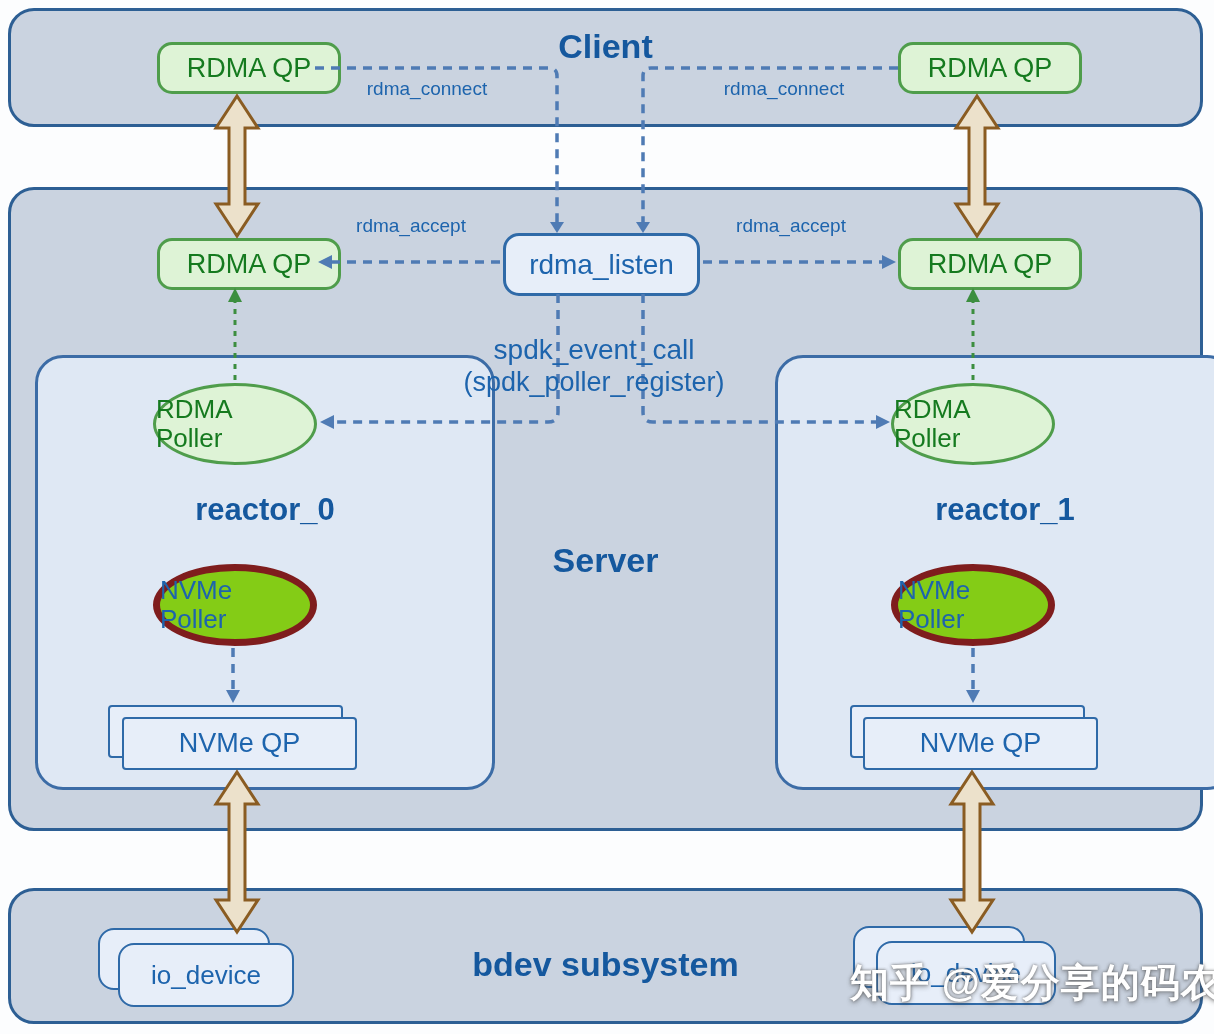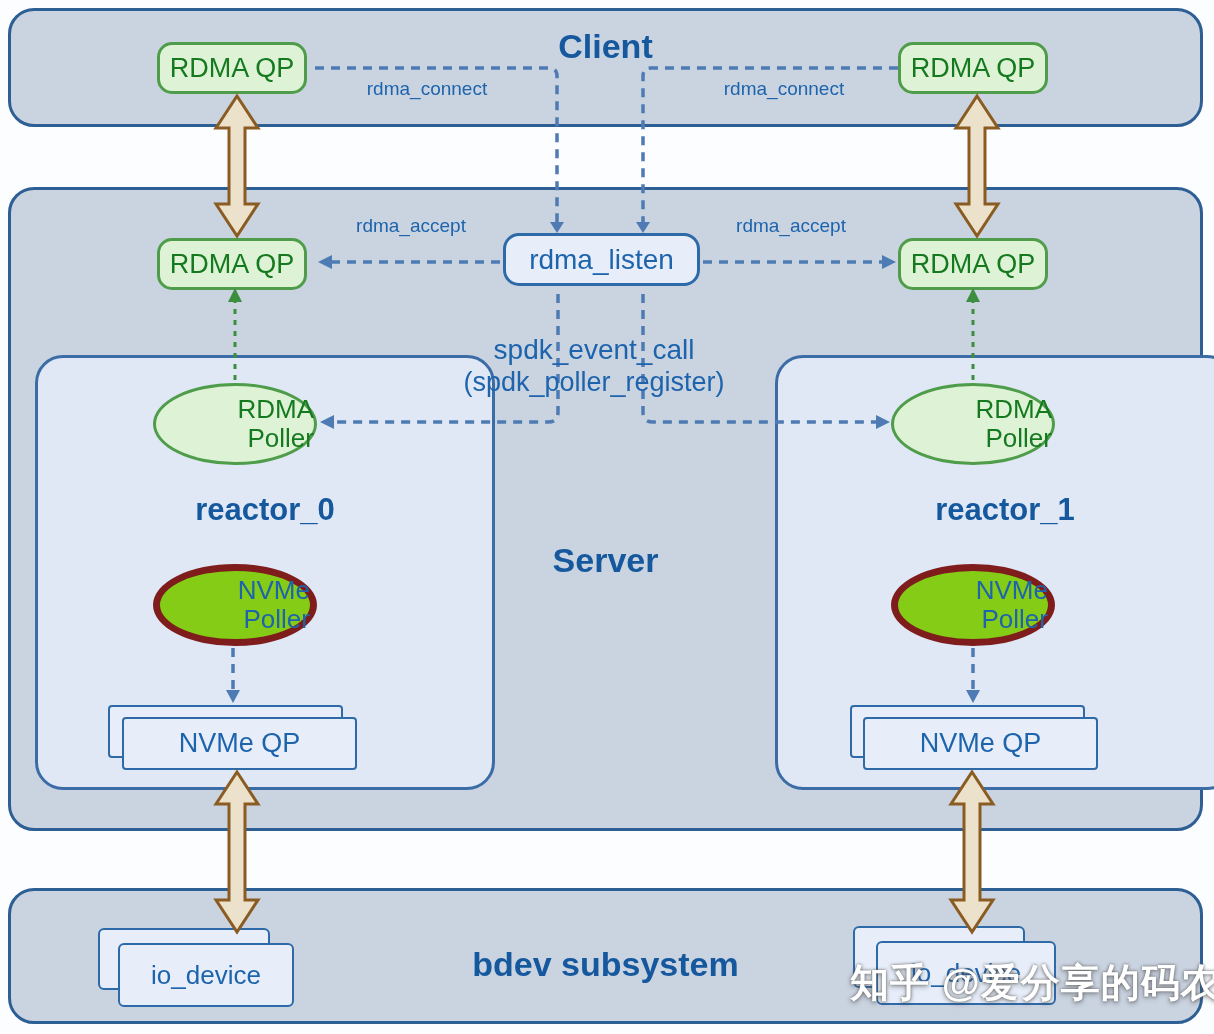--- a/index.html
+++ b/index.html
@@ -14,51 +14,51 @@
   .band-title{position:absolute;left:0;right:0;text-align:center;font-weight:bold;
     font-size:34px;color:var(--title-text);}
 
   .reactor{position:absolute;top:355px;width:460px;height:435px;background:var(--reactor-fill);
     border:3px solid var(--reactor-border);border-radius:28px;box-sizing:border-box;}
   #reactor-0{left:35px;}
   #reactor-1{left:775px;}
   .reactor-title{position:absolute;left:0;right:0;top:134px;text-align:center;
     font-weight:bold;font-size:31px;color:var(--title-text);}
 
-  .qp{position:absolute;width:150px;height:52px;background:var(--green-fill);
+  .qp{position:absolute;width:184px;height:52px;background:var(--green-fill);
     border:3px solid var(--green-border);border-radius:15px;box-sizing:border-box;
     display:flex;align-items:center;justify-content:center;
     font-size:27px;color:var(--green-text);}
   #qp-client-left{left:157px;top:42px;}
   #qp-client-right{left:898px;top:42px;}
   #qp-server-left{left:157px;top:238px;}
   #qp-server-right{left:898px;top:238px;}
 
-  #listen{position:absolute;left:503px;top:233px;width:197px;height:53px;
+  #listen{position:absolute;left:503px;top:233px;width:197px;height:63px;
     background:var(--node-fill);border:3px solid var(--node-border);border-radius:16px;
     box-sizing:border-box;display:flex;align-items:center;justify-content:center;
     font-size:28px;color:var(--blue-text);}
 
   .ellipse{position:absolute;width:164px;height:82px;border-radius:50%;box-sizing:border-box;
-    display:flex;flex-direction:column;align-items:flex-end;justify-content:center;
+    display:flex;flex-direction:column;align-items:flex-start;justify-content:center;
     font-size:26px;line-height:1.1;}
   .rdma-poller{background:var(--green-fill);border:3px solid var(--green-border);color:var(--green-text);}
   .nvme-poller{background:#84cc16;border:7px solid #7f1d1d;color:var(--blue-text);}
   #rdma-poller-left{left:153px;top:383px;}
   #rdma-poller-right{left:891px;top:383px;}
   #nvme-poller-left{left:153px;top:564px;}
   #nvme-poller-right{left:891px;top:564px;}
 
   .stack-back{position:absolute;background:var(--node-fill);
     border:2.5px solid var(--node-border);box-sizing:border-box;}
   .stack-front{position:absolute;background:var(--node-fill);
     border:2.5px solid var(--node-border);box-sizing:border-box;
     display:flex;align-items:center;justify-content:center;font-size:27px;color:var(--blue-text);}
   .sq{border-radius:4px;}
-  .rq{border-radius:6px;}
+  .rq{border-radius:16px;}
   #nvmeqp-left-back{left:108px;top:705px;width:235px;height:53px;}
   #nvmeqp-left-front{left:122px;top:717px;width:235px;height:53px;}
   #nvmeqp-right-back{left:850px;top:705px;width:235px;height:53px;}
   #nvmeqp-right-front{left:863px;top:717px;width:235px;height:53px;}
   #iodev-left-back{left:98px;top:928px;width:172px;height:62px;}
   #iodev-left-front{left:118px;top:943px;width:176px;height:64px;font-size:26px;}
   #iodev-right-back{left:853px;top:926px;width:172px;height:62px;}
   #iodev-right-front{left:876px;top:941px;width:180px;height:64px;font-size:26px;}
 
   .edge-label{position:absolute;transform:translateX(-50%);white-space:nowrap;

